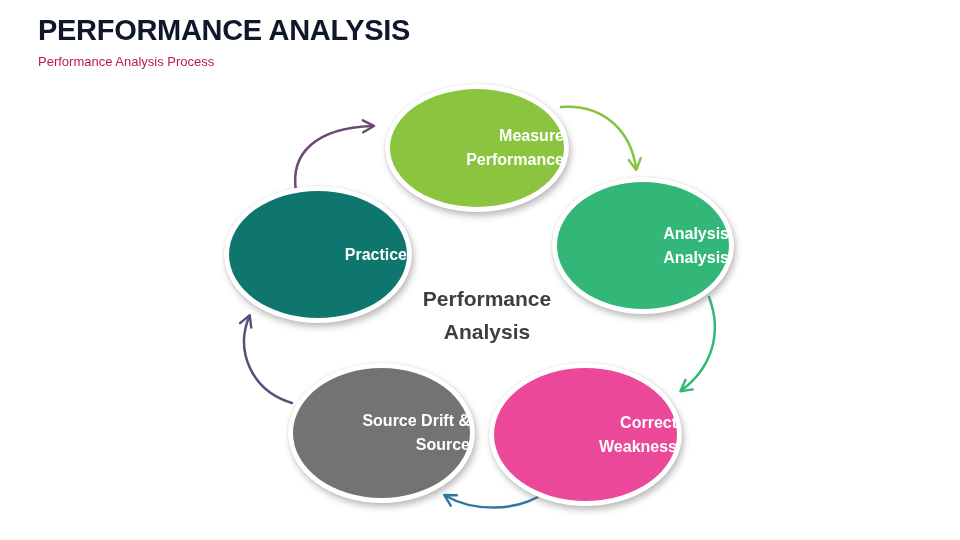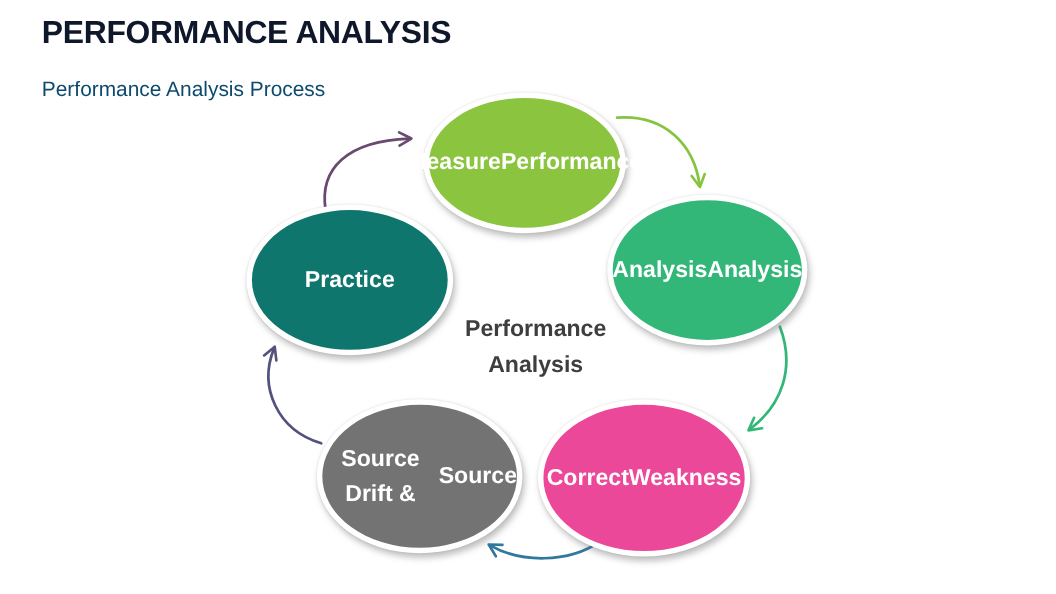--- a/index.html
+++ b/index.html
@@ -10,34 +10,34 @@
     font-family: "Liberation Sans", sans-serif;
   }
   .slide { position: relative; width: 960px; height: 540px; background: #ffffff; }
 
   .heading-block { position: absolute; left: 38px; top: 14px; }
   .slide-title {
     font-size: 29px; font-weight: 700; color: #0f172a;
     letter-spacing: -0.3px; line-height: 1.15;
   }
   .slide-subtitle {
-    font-size: 19px; font-weight: 400; color: #0c4a6e;
-    margin-top: 24px; line-height: 1.2;
+    font-size: 13px; font-weight: 400; color: #be185d;
+    margin-top: 7px; line-height: 1.2;
   }
 
   .arrow-layer { position: absolute; left: 0; top: 0; width: 960px; height: 540px; }
 
   .node {
     position: absolute; box-sizing: border-box;
     border-radius: 50%;
     border: 5px solid #ffffff;
     box-shadow: 2px 4px 6px rgba(110,110,110,0.45), 0 0 2px rgba(0,0,0,0.12);
-    display: flex; flex-direction: row;
-    align-items: center; justify-content: center;
-    color: #ffffff; font-weight: 700; font-size: 21px;
+    display: flex; flex-direction: column;
+    align-items: flex-end; justify-content: center;
+    color: #ffffff; font-weight: 700; font-size: 16px;
     text-align: center; line-height: 1.5;
   }
   .node-measure   { left: 385px; top:  84px; width: 184px; height: 128px; }
   .node-analysis  { left: 552px; top: 177px; width: 182px; height: 137px; }
   .node-practice  { left: 224px; top: 186px; width: 188px; height: 137px; }
   .node-source    { left: 288px; top: 363px; width: 187px; height: 140px; }
   .node-correct   { left: 489px; top: 363px; width: 193px; height: 143px; }
 
   .center-label {
     position: absolute; left: 392px; top: 283px; width: 190px;

